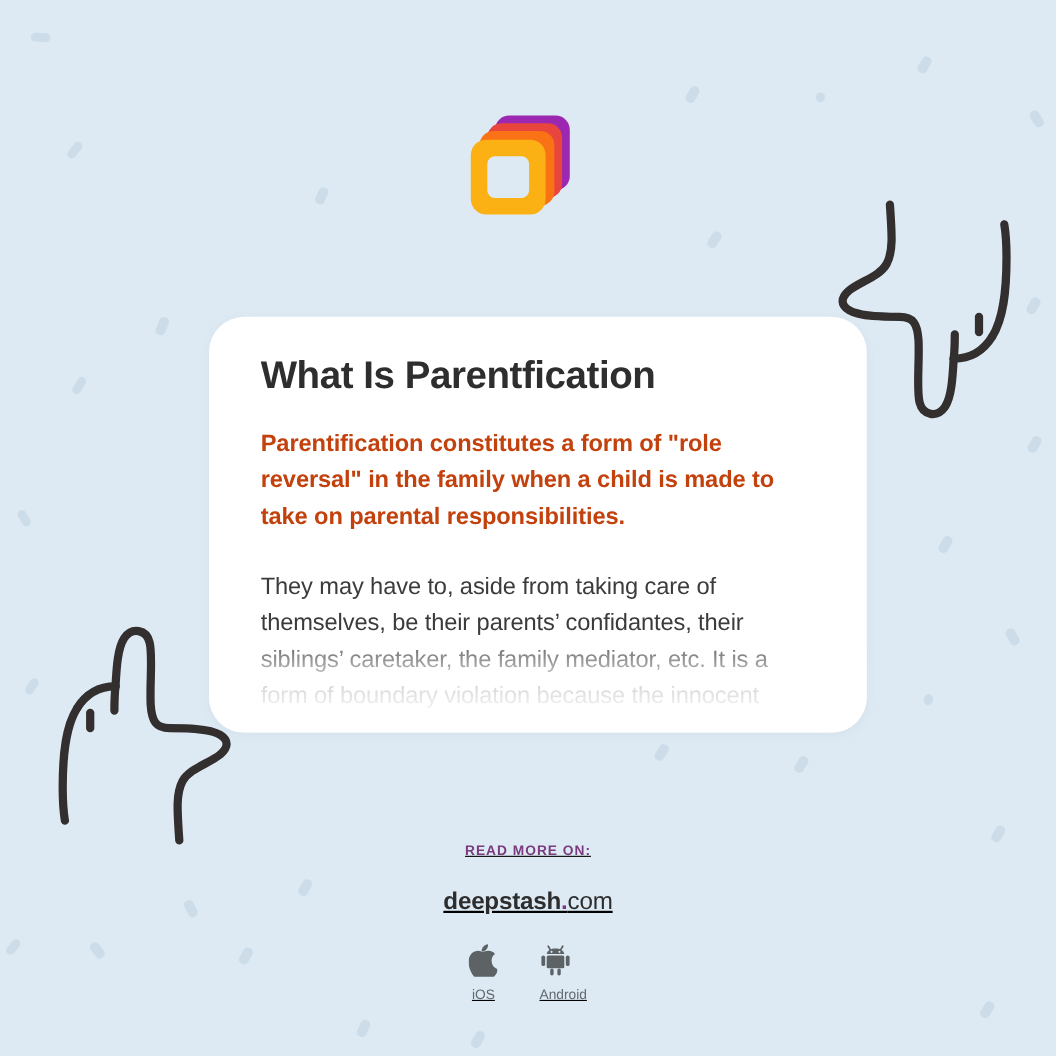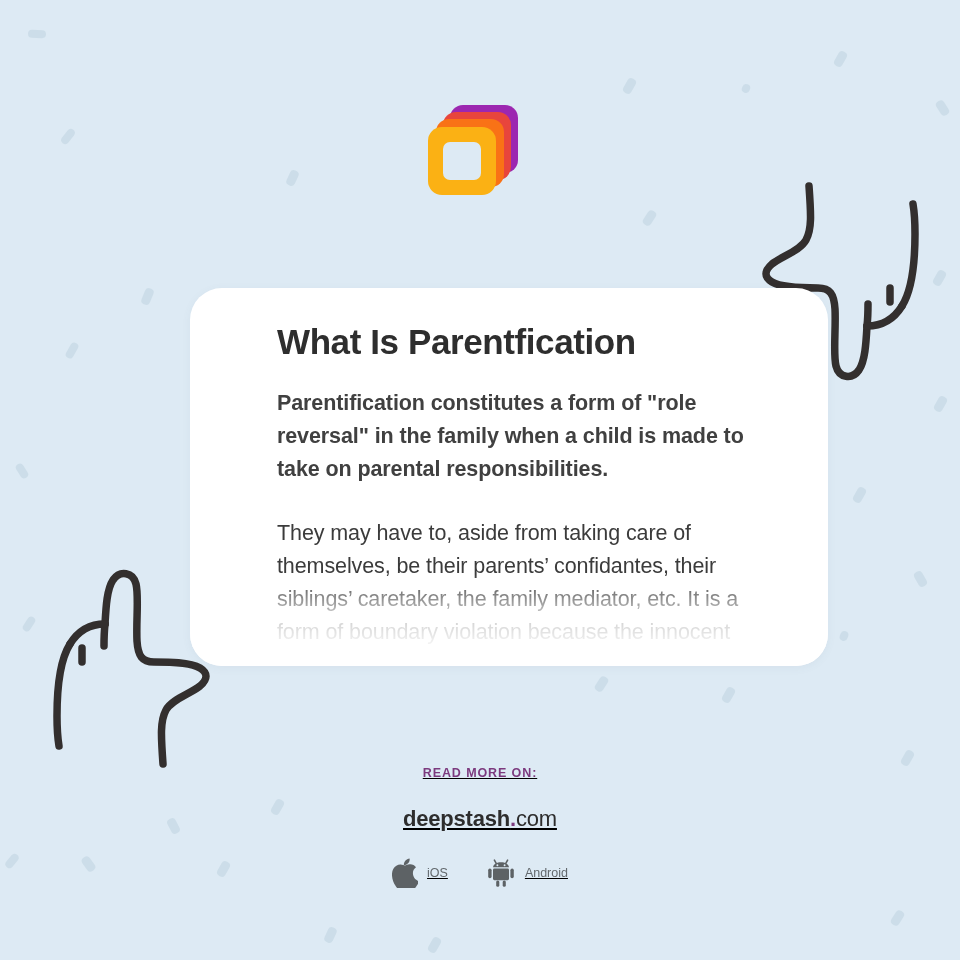--- a/index.html
+++ b/index.html
@@ -81,37 +81,36 @@
   .card {
     position: absolute;
     left: 190px;
     top: 288px;
     width: 598px;
     height: 378px;
     background: #ffffff;
     border-radius: 32px;
     overflow: hidden;
     box-shadow: 0 2px 10px rgba(80,100,120,.06);
-    padding-left: 40px;
   }
   .card-inner {
     padding: 34px 44px 0 47px;
   }
   .card-title {
     font-size: 35px;
     font-weight: 700;
     color: #2e2e2e;
     letter-spacing: -0.4px;
     line-height: 1.16;
     margin: 0 0 24px 0;
   }
   .card-lede {
     font-size: 21.5px;
     font-weight: 700;
-    color: #404040;
+    color: #c2410c;
     line-height: 1.55;
     margin: 0 0 30px 0;
     letter-spacing: -0.1px;
   }
   .card-body {
     font-size: 21.5px;
     font-weight: 400;
     color: #3b3b3b;
     line-height: 1.55;
     margin: 0;
@@ -155,22 +154,22 @@
 
   .stores {
     margin-top: 26px;
     display: flex;
     justify-content: center;
     align-items: center;
     gap: 38px;
   }
   .store {
     display: flex;
-    align-items: center;
     gap: 9px;
+    flex-direction: column;
   }
   .store-label {
     font-size: 12.5px;
     color: #63696d;
   }
   .store svg { display: block; }
 </style>
 </head>
 <body>
 

